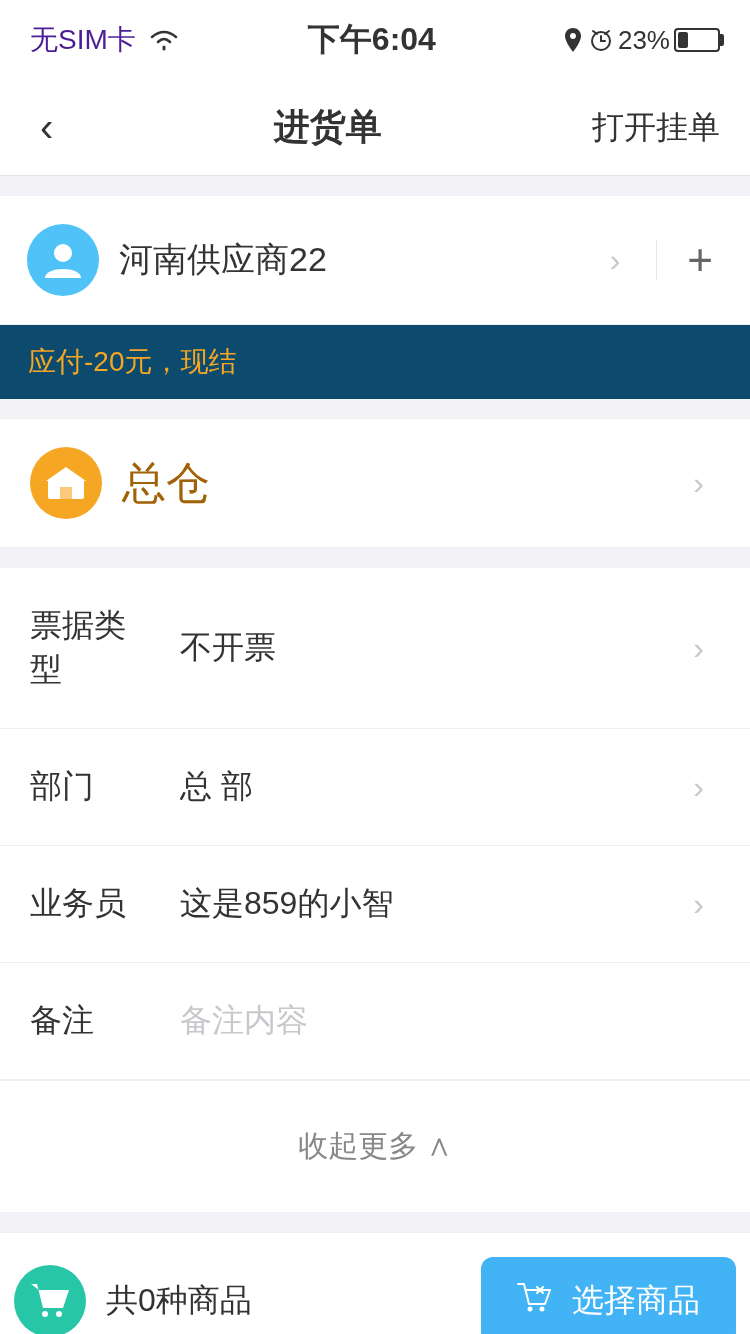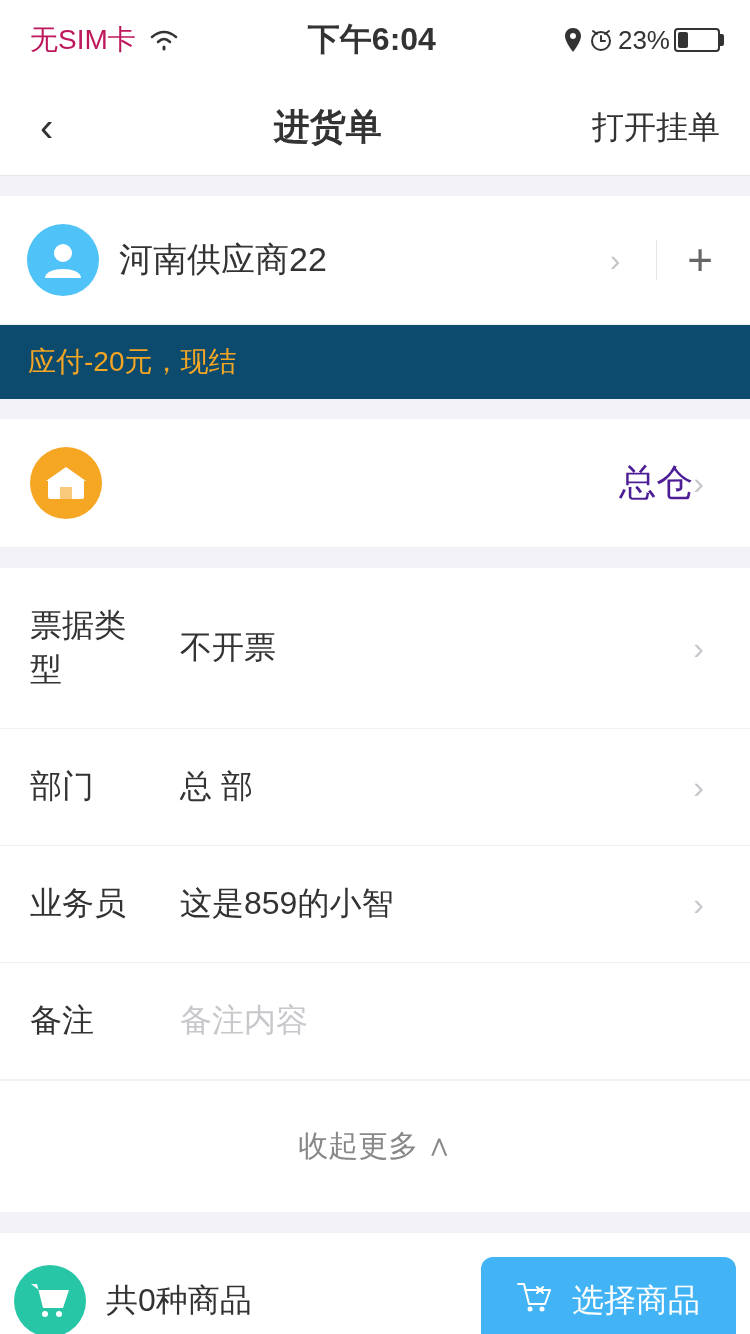--- a/index.html
+++ b/index.html
@@ -17,21 +17,21 @@
     .status-bar {
       display: flex;
       justify-content: space-between;
       align-items: center;
       height: 80px;
       padding: 0 30px;
       background: #fff;
     }
     .status-left {
       font-size: 28px;
-      color: #be185d;
+      color: #4c1d95;
       font-weight: 500;
       display: flex;
       align-items: center;
       gap: 10px;
     }
     .status-center {
       font-size: 32px;
       font-weight: 600;
       color: #333;
     }
@@ -196,24 +196,23 @@
     }
     .warehouse-row {
       display: flex;
       align-items: center;
       padding: 28px 30px;
       background: #fff;
       border-bottom: 1px solid #f0f0f0;
     }
     .warehouse-name {
       flex: 1;
-      font-size: 37px;
-      color: #4c1d95;
+      font-size: 44px;
+      color: #a16207;
       margin-left: 20px;
-      text-align: right;
     }
 
     
     .collapse-row {
       background: #fff;
       padding: 45px 30px;
       display: flex;
       align-items: center;
       justify-content: center;
       border-top: 1px solid #f0f0f0;

